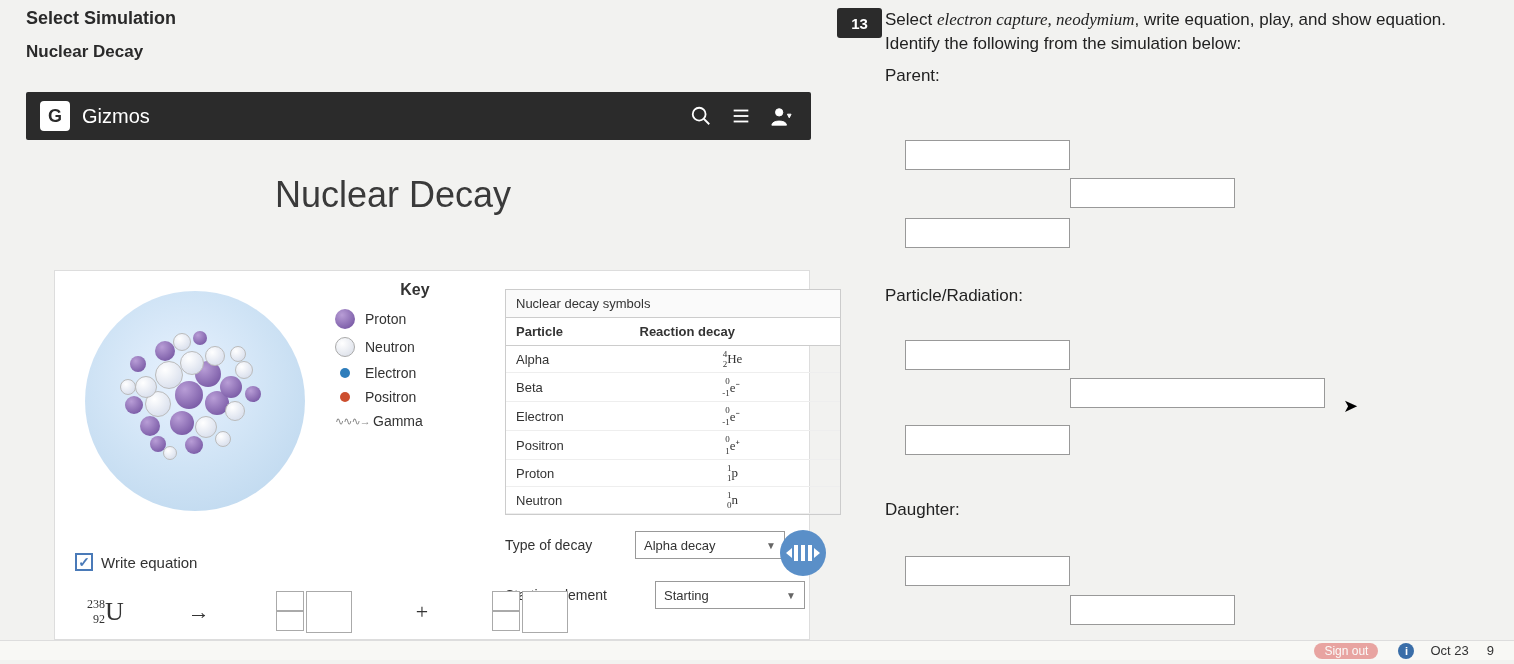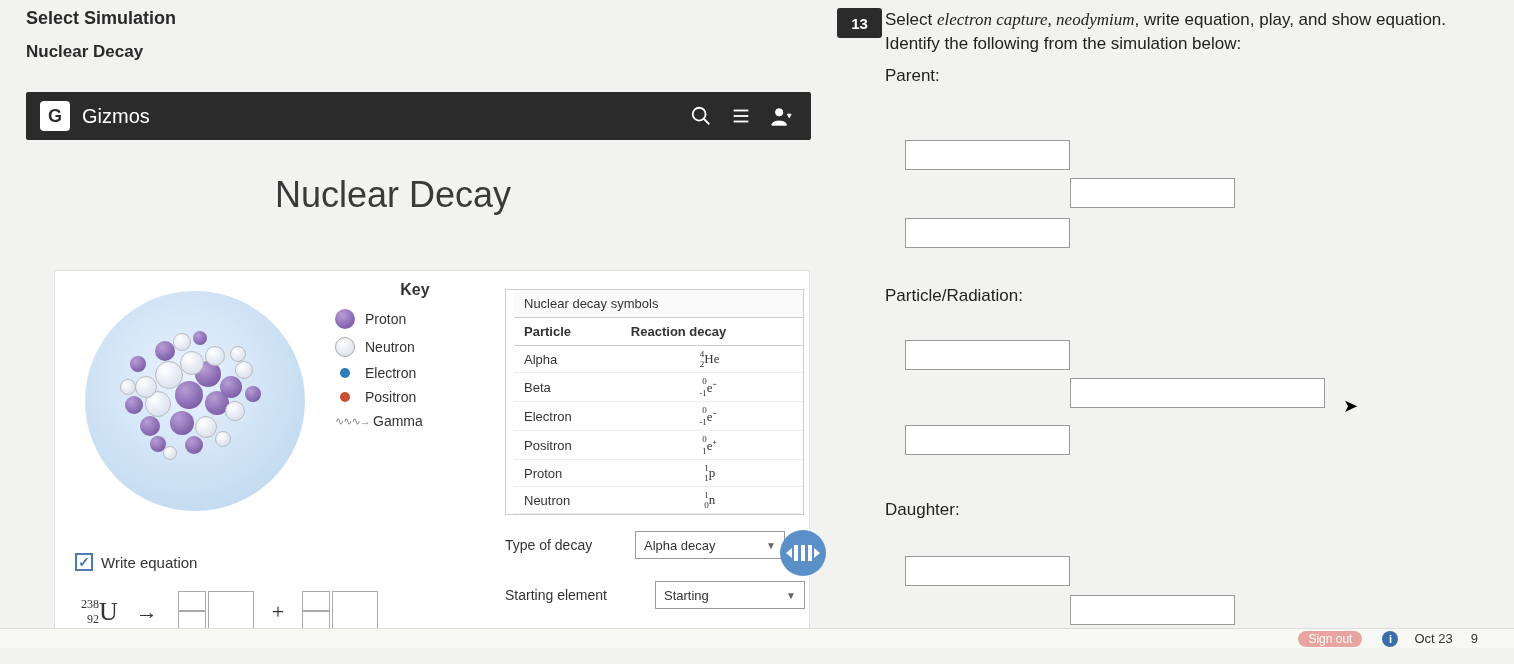--- a/index.html
+++ b/index.html
@@ -53,21 +53,21 @@
   .key-title { text-align:center; font-size:16px; font-weight:600; margin-bottom:10px; }
   .key-row { display:flex; align-items:center; font-size:14px; margin-bottom:8px; color:#333; }
   .key-swatch { width:20px; height:20px; border-radius:50%; margin-right:10px; flex:0 0 auto; }
   .sw-proton { background: radial-gradient(circle at 35% 30%, #b89dd6 0%, #6a4a9a 100%); }
   .sw-neutron { background: radial-gradient(circle at 35% 30%, #fff 0%, #d6dbe6 100%); border:1px solid #aaa; }
   .sw-electron { width:10px; height:10px; background:#2e7dbb; margin-left:5px; margin-right:15px; }
   .sw-positron { width:10px; height:10px; background:#cc4e2e; margin-left:5px; margin-right:15px; }
   .sw-gamma { width:30px; height:10px; margin-right:8px; display:flex; align-items:center; }
   .gamma-arrow { font-size:11px; color:#888; letter-spacing:-1px; }
 
-  .symbols-panel { position:absolute; left:450px; top:18px; width:299px; border:1px solid #ccc;padding-left:8px; }
+  .symbols-panel { position:absolute; left:450px; top:18px; width:336px; border:1px solid #ccc; }
   .symbols-title { font-size:13px; padding:6px 10px; border-bottom:1px solid #ccc; background:#fafafa; }
   .sym-table { width:100%; border-collapse:collapse; font-size:13px; }
   .sym-table th { padding:6px 10px; text-align:left; border-bottom:1px solid #ccc; font-weight:bold; background:#fff; }
   .sym-table td { padding:5px 10px; border-bottom:1px solid #eee; }
   .sym-table td:nth-child(2) { text-align:center; font-family:serif; }
   .iso { display:inline-block; position:relative; }
   .iso .top { font-size:9px; position:absolute; top:-2px; right:100%; }
   .iso .bot { font-size:9px; position:absolute; bottom:-2px; right:100%; }
 
   .controls-row { position:absolute; left:450px; width:300px; display:flex; align-items:center; font-size:14px; }
@@ -81,21 +81,21 @@
   }
   .dd-caret { font-size:10px; color:#666; }
 
   .write-eq-row { position:absolute; left:20px; top:282px; display:flex; align-items:center; font-size:15px; }
   .checkbox {
     width:18px; height:18px; border:2px solid #4a7ab8; margin-right:8px;
     display:flex; align-items:center; justify-content:center; background:#fff;
   }
   .check { color:#4a7ab8; font-size:14px; font-weight:bold; }
 
-  .equation-row { position:absolute; left:24px; top:320px; display:flex; align-items:center; font-size:22px; font-family:serif; }
+  .equation-row { position:absolute; left:30px; top:320px; display:flex; align-items:center; font-size:22px; font-family:serif;gap:46px; }
   .eq-iso { display:inline-block; position:relative; margin:0 4px; }
   .eq-iso .mass { font-size:12px; position:absolute; top:0; right:100%; }
   .eq-iso .atomic { font-size:12px; position:absolute; bottom:0; right:100%; }
   .eq-el { font-size:26px; }
   .arrow { margin:0 14px; font-size:22px; }
   .eq-box-pair { display:flex; margin:0 6px; }
   .eq-num-col { display:flex; flex-direction:column; margin-right:2px; }
   .eq-num-box { width:28px; height:20px; border:1px solid #aaa; background:#fff; }
   .eq-sym-box { width:46px; height:42px; border:1px solid #aaa; background:#fff; }
   .plus { margin:0 12px; }
@@ -130,23 +130,23 @@
   .ab3 { left:80px; top:218px; width:165px; }
   .ab4 { left:80px; top:340px; width:165px; }
   .ab5 { left:245px; top:378px; width:255px; }
   .ab6 { left:80px; top:425px; width:165px; }
   .ab7 { left:80px; top:556px; width:165px; }
   .ab8 { left:245px; top:595px; width:165px; }
 
   .cursor-arrow { position:absolute; left:518px; top:395px; font-size:18px; color:#000; }
 
   .footer-bar {
-    position:absolute; left:0; bottom:16px; width:1514px; height:20px;
+    position:absolute; left:0; bottom:4px; width:1514px; height:20px;
     background:#f8f8f5; border-top:1px solid #ddd; display:flex; align-items:center;
-    justify-content:flex-end; padding-right:36px; font-size:13px; color:#333;
+    justify-content:flex-end; padding-right:20px; font-size:13px; color:#333;
   }
   .signout-pill { background:#d9534f; color:#fff; padding:1px 10px; border-radius:10px; font-size:12px; margin-right:20px; opacity:0.5; }
   .info-ico { width:16px; height:16px; border-radius:50%; background:#3a6ea8; color:#fff; display:inline-flex; align-items:center; justify-content:center; font-size:11px; font-weight:bold; margin-right:16px; }
 </style>
 </head>
 <body>
 
 <div class="left-region">
   <div class="page-title">Select Simulation</div>
   <div class="page-subtitle">Nuclear Decay</div>

